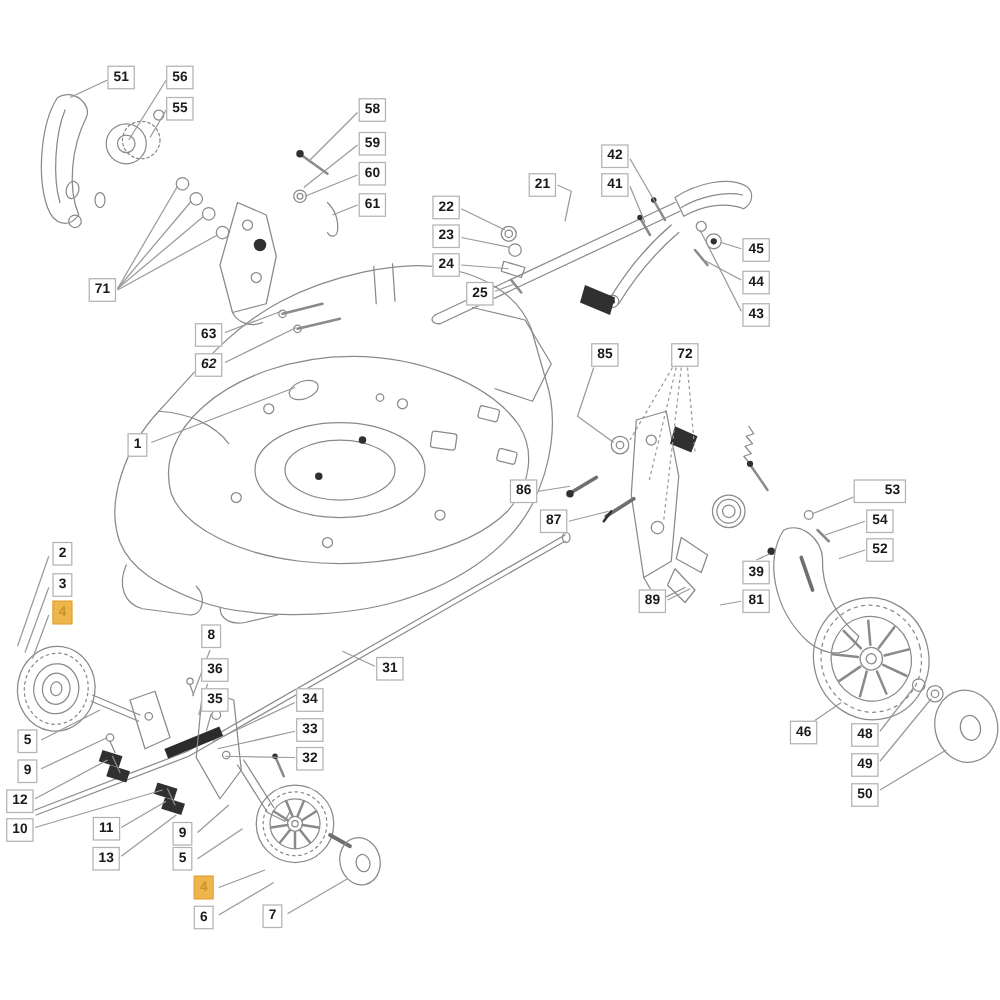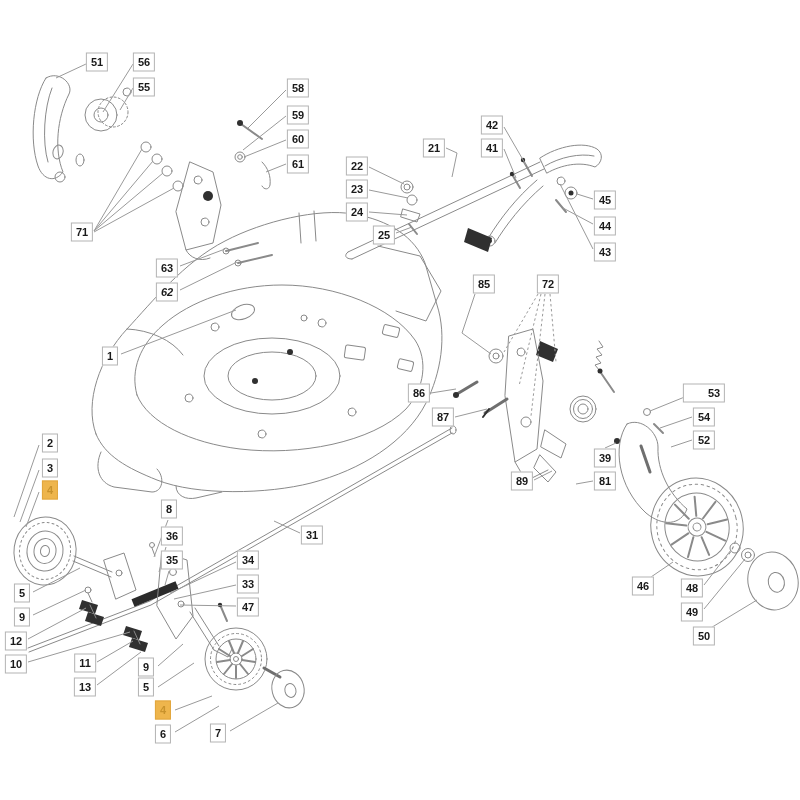--- a/index.html
+++ b/index.html
@@ -309,37 +309,37 @@
       <div class="plabel" style="left: 443px; top: 417px;">87</div>
       <div class="plabel" style="left: 704px; top: 393px; padding-left: 24px;">53</div>
       <div class="plabel" style="left: 704px; top: 417px;">54</div>
       <div class="plabel" style="left: 704px; top: 440px;">52</div>
       <div class="plabel" style="left: 605px; top: 458px;">39</div>
       <div class="plabel" style="left: 605px; top: 481px;">81</div>
       <div class="plabel" style="left: 522px; top: 481px;">89</div>
       <div class="plabel" style="left: 643px; top: 586px;">46</div>
       <div class="plabel" style="left: 692px; top: 588px;">48</div>
       <div class="plabel" style="left: 692px; top: 612px;">49</div>
-      <div class="plabel" style="left: 692px; top: 636px; margin-left: 12px;">50</div>
+      <div class="plabel" style="left: 692px; top: 636px;">50</div>
       <div class="plabel" style="left: 110px; top: 356px;">1</div>
       <div class="plabel" style="left: 50px; top: 443px;">2</div>
       <div class="plabel" style="left: 50px; top: 468px;">3</div>
       <div class="plabel hl" style="left: 50px; top: 490px;">4</div>
       <div class="plabel" style="left: 22px; top: 593px;">5</div>
       <div class="plabel" style="left: 22px; top: 617px;">9</div>
       <div class="plabel" style="left: 16px; top: 641px;">12</div>
       <div class="plabel" style="left: 16px; top: 664px;">10</div>
       <div class="plabel" style="left: 85px; top: 663px;">11</div>
       <div class="plabel" style="left: 85px; top: 687px;">13</div>
       <div class="plabel" style="left: 169px; top: 509px;">8</div>
       <div class="plabel" style="left: 172px; top: 536px;">36</div>
       <div class="plabel" style="left: 172px; top: 560px;">35</div>
       <div class="plabel" style="left: 248px; top: 560px;">34</div>
       <div class="plabel" style="left: 248px; top: 584px;">33</div>
-      <div class="plabel" style="left: 248px; top: 607px;">47</div>
+      <div class="plabel" style="left: 248px; top: 607px;">32</div>
       <div class="plabel" style="left: 312px; top: 535px;">31</div>
       <div class="plabel" style="left: 146px; top: 667px;">9</div>
       <div class="plabel" style="left: 146px; top: 687px;">5</div>
       <div class="plabel hl" style="left: 163px; top: 710px;">4</div>
       <div class="plabel" style="left: 163px; top: 734px;">6</div>
       <div class="plabel" style="left: 218px; top: 733px;">7</div>
     </div>
 </div>
 
 </body></html>

